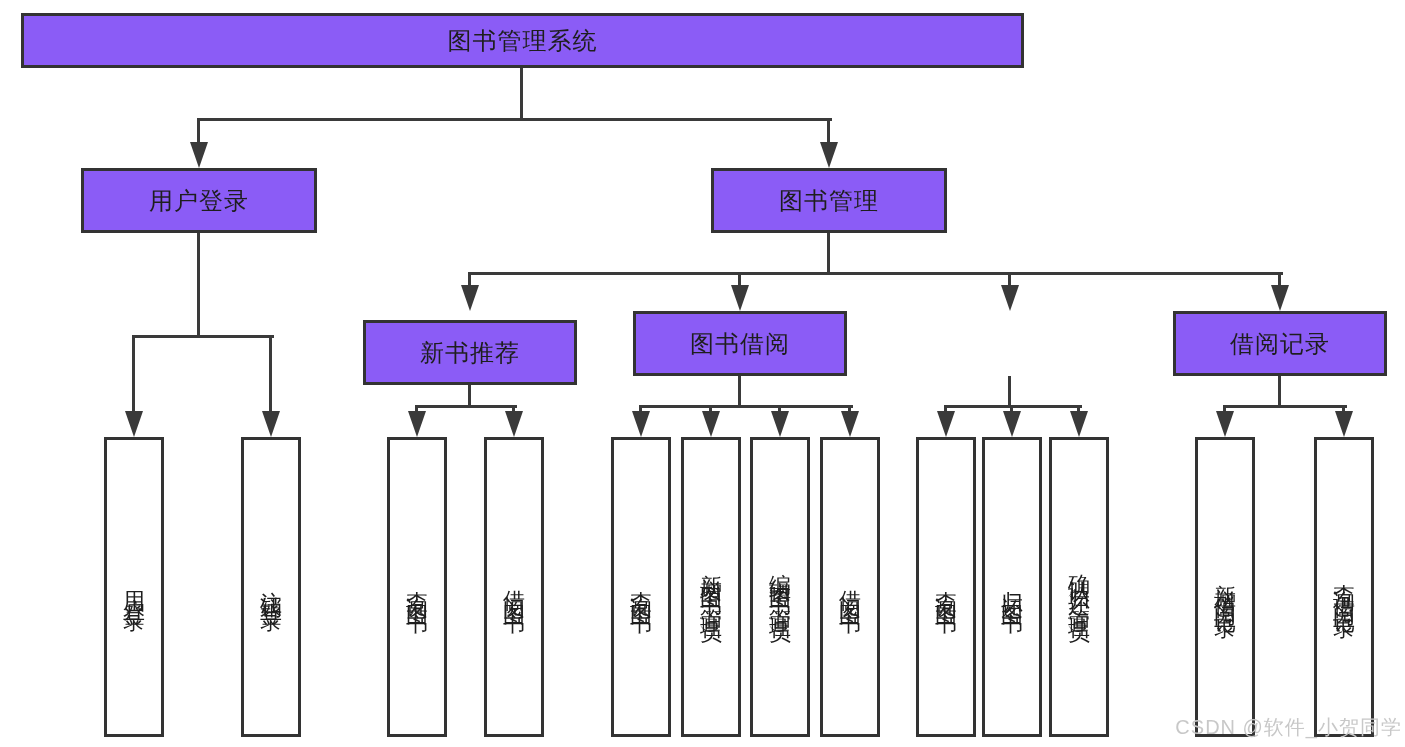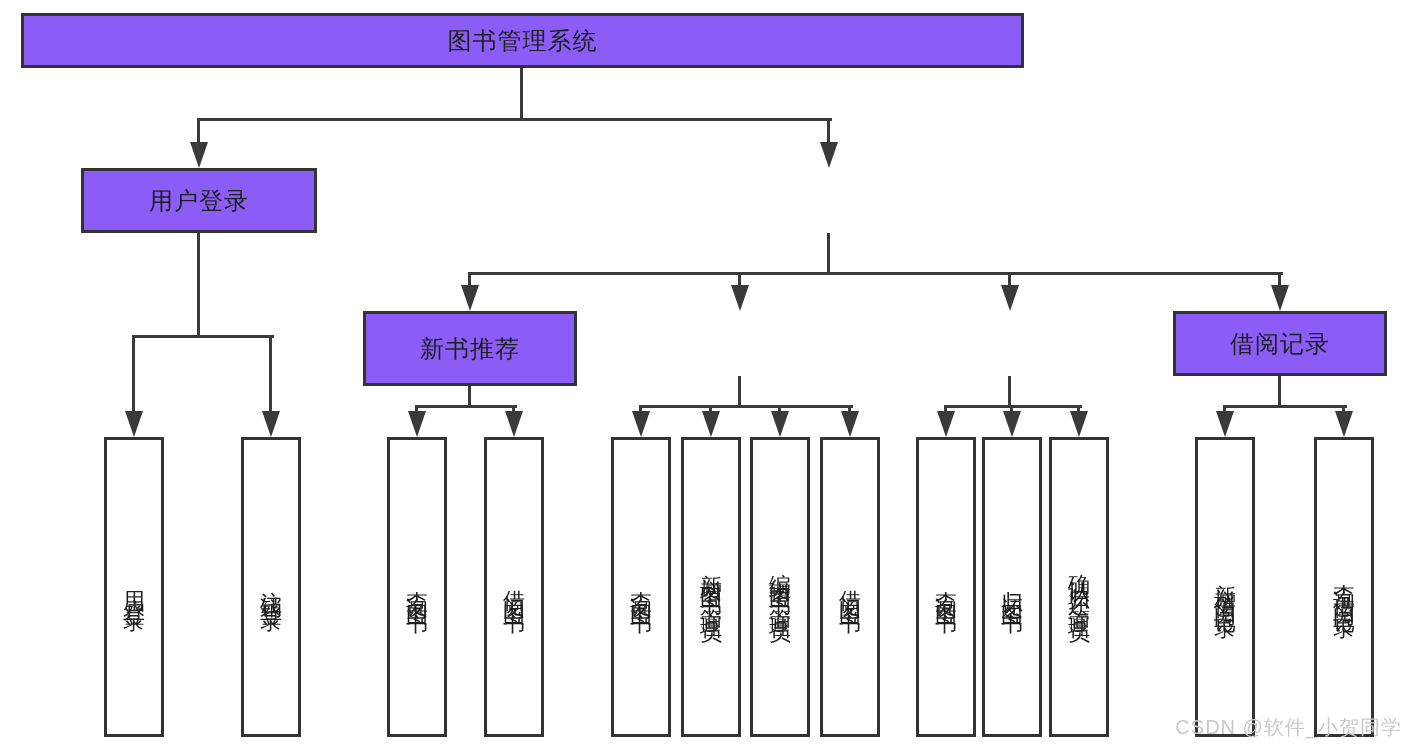--- a/index.html
+++ b/index.html
@@ -103,23 +103,29 @@
   <div class="ah" style="left:1216px;top:411px;"></div>
   <div class="ah" style="left:1335px;top:411px;"></div>
 
   <div class="hnode" style="left:21px;top:13px;width:1003px;height:55px;">
     <span>图书管理系统</span>
   </div>
 
   <div class="hnode" style="left:81px;top:168px;width:236px;height:65px;">
     <span>用户登录</span>
   </div>
+  <div class="hnode" style="left:711px;top:168px;width:236px;height:65px;">
+    <span>图书管理</span>
+  </div>
 
-  <div class="hnode" style="left:363px;top:311px;width:214px;height:75px;">
+  <div class="hnode" style="left:363px;top:320px;width:214px;height:65px;">
     <span>新书推荐</span>
+  </div>
+  <div class="hnode" style="left:633px;top:311px;width:214px;height:65px;">
+    <span>图书借阅</span>
   </div>
   <div class="hnode" style="left:1173px;top:311px;width:214px;height:65px;">
     <span>借阅记录</span>
   </div>
 
   <div class="vnode" style="left:104px;">
     <span class="vlabel">用户登录</span>
   </div>
   <div class="vnode" style="left:241px;">
     <span class="vlabel">注销登录</span>

